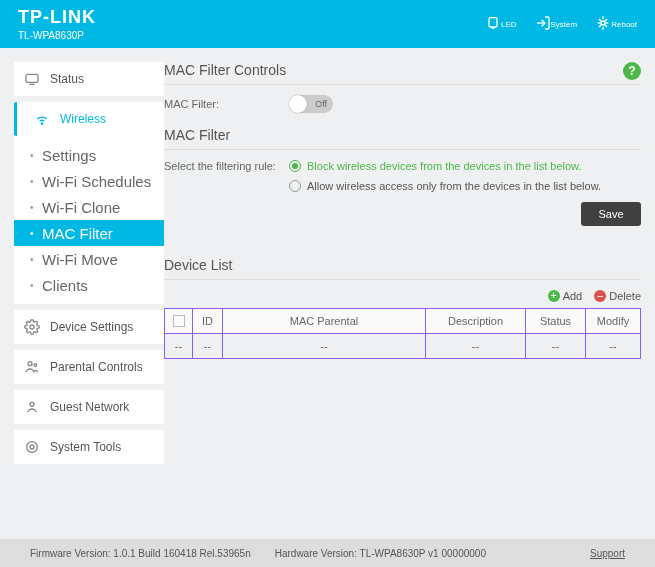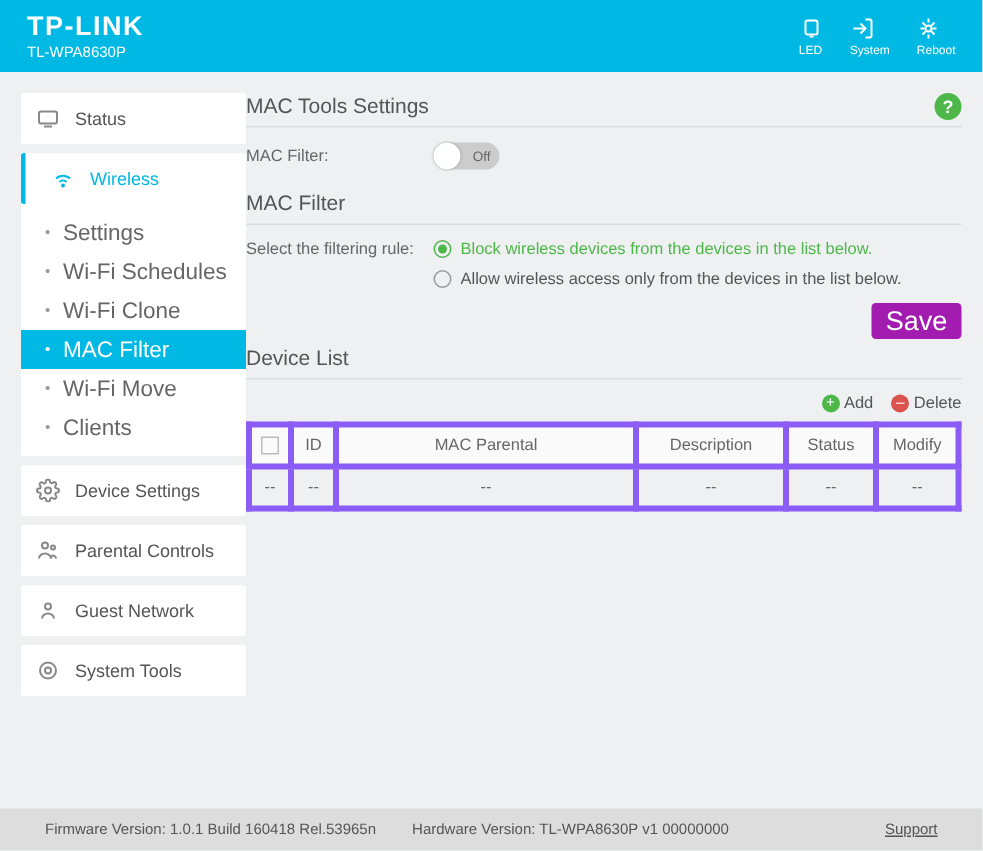--- a/index.html
+++ b/index.html
@@ -1,21 +1,21 @@
 <!DOCTYPE html>
 <html><head>
 <meta charset="utf-8">
 <style>
 *{box-sizing:border-box;margin:0;padding:0;font-family:Arial,Helvetica,sans-serif}
 body{background:#eef0f1;color:#555;font-size:12px;width:655px;height:567px;position:relative}
 .header{background:#00b8e4;height:48px;display:flex;align-items:center;justify-content:space-between;padding:0 18px;color:#fff}
 .brand .logo{font-size:18px;font-weight:bold;letter-spacing:1px}
 .brand .model{font-size:10px;margin-top:2px}
 .header-actions{display:flex;gap:18px}
-.ha-item{display:flex;flex-direction:column;align-items:flex-start;font-size:8px;cursor:pointer}
+.ha-item{display:flex;align-items:center;font-size:8px;cursor:pointer}
 .ha-item svg{width:16px;height:16px;margin-bottom:2px}
 .container{display:flex;padding:14px 14px 0 14px;}
 .sidebar{width:150px;display:flex;flex-direction:column;gap:6px}
 .nav-item{background:#fff;border-radius:2px;height:34px;display:flex;align-items:center;padding:0 10px;gap:10px;font-size:12px;color:#555;cursor:pointer}
 .nav-item.active{color:#00b8e4}
 .nav-item .bar{width:3px;height:34px;background:#00b8e4;margin:-10px 7px -10px -10px;border-radius:2px 0 0 2px}
 .nav-item svg{width:16px;height:16px;flex-shrink:0}
 .subnav{background:#fff;margin-top:-6px;border-radius:0 0 2px 2px;padding:6px 0}
 .sub-item{height:26px;display:flex;align-items:center;padding-left:28px;font-size:15px;color:#666;cursor:pointer;position:relative}
 .sub-item::before{content:"•";position:absolute;left:16px;color:#999;font-size:10px}
@@ -29,29 +29,29 @@
 .row .lbl{width:125px;font-size:11px;color:#666}
 .toggle{width:44px;height:18px;background:#ccc;border-radius:9px;position:relative;display:flex;align-items:center;cursor:pointer}
 .toggle .knob{width:18px;height:18px;background:#fff;border-radius:50%;box-shadow:0 0 2px rgba(0,0,0,.3)}
 .toggle .txt{position:absolute;right:6px;font-size:9px;color:#666}
 .radio-col{display:flex;flex-direction:column;gap:8px}
 .radio-row{display:flex;align-items:center;gap:6px;font-size:11px;cursor:pointer}
 .radio{width:12px;height:12px;border:1px solid #999;border-radius:50%;display:flex;align-items:center;justify-content:center}
 .radio.sel{border-color:#4db849}
 .radio.sel::after{content:"";width:6px;height:6px;background:#4db849;border-radius:50%}
 .radio-row.sel{color:#4db849}
-.save{background:#a21caf;color:#fff;border:none;border-radius:3px;width:60px;height:24px;font-size:18px;float:right;cursor:pointer;margin-bottom:4px}
+.save{background:#404040;color:#fff;border:none;border-radius:3px;width:60px;height:24px;font-size:11px;float:right;cursor:pointer;margin-bottom:31px}
 .section{clear:both;margin-bottom:14px}
 .actions{display:flex;justify-content:flex-end;gap:12px;margin-bottom:6px;font-size:11px}
 .act{display:flex;align-items:center;gap:3px;cursor:pointer}
 .act .circ{width:12px;height:12px;border-radius:50%;color:#fff;font-size:10px;display:flex;align-items:center;justify-content:center;line-height:1}
 .circ.add{background:#4db849}
 .circ.del{background:#d9534f}
 .table{width:100%;border-collapse:collapse;font-size:11px;color:#666}
-.table th,.table td{border:4px solid #8b5cf6;padding:6px 4px;text-align:center;font-weight:normal}
+.table th,.table td{border:1px solid #8b5cf6;padding:6px 4px;text-align:center;font-weight:normal}
 .table th{background:#fafafa}
 .chk{width:12px;height:12px;border:1px solid #bbb;margin:auto}
 .footer{position:absolute;bottom:0;left:0;right:0;height:28px;background:#ddd;display:flex;align-items:center;padding:0 30px;font-size:10px;color:#555;justify-content:space-between}
 .footer .left{display:flex;gap:24px}
 .footer a{color:#555;text-decoration:underline;cursor:pointer}
 </style>
 </head>
 <body>
 
 <div class="header">
@@ -161,21 +161,21 @@
       <span>System Tools</span>
     </div>
   </div>
 
   <div class="main">
     <div class="help">
         <span>?</span>
       </div>
 
     <div class="section">
-      <div class="section-title">MAC Tools Settings</div>
+      <div class="section-title">MAC Filter Controls</div>
       <hr class="hr">
       <div class="row">
         <div class="lbl">MAC Filter:</div>
         <div class="toggle">
           <div class="knob"></div>
           <span class="txt">Off</span>
         </div>
       </div>
     </div>
 

